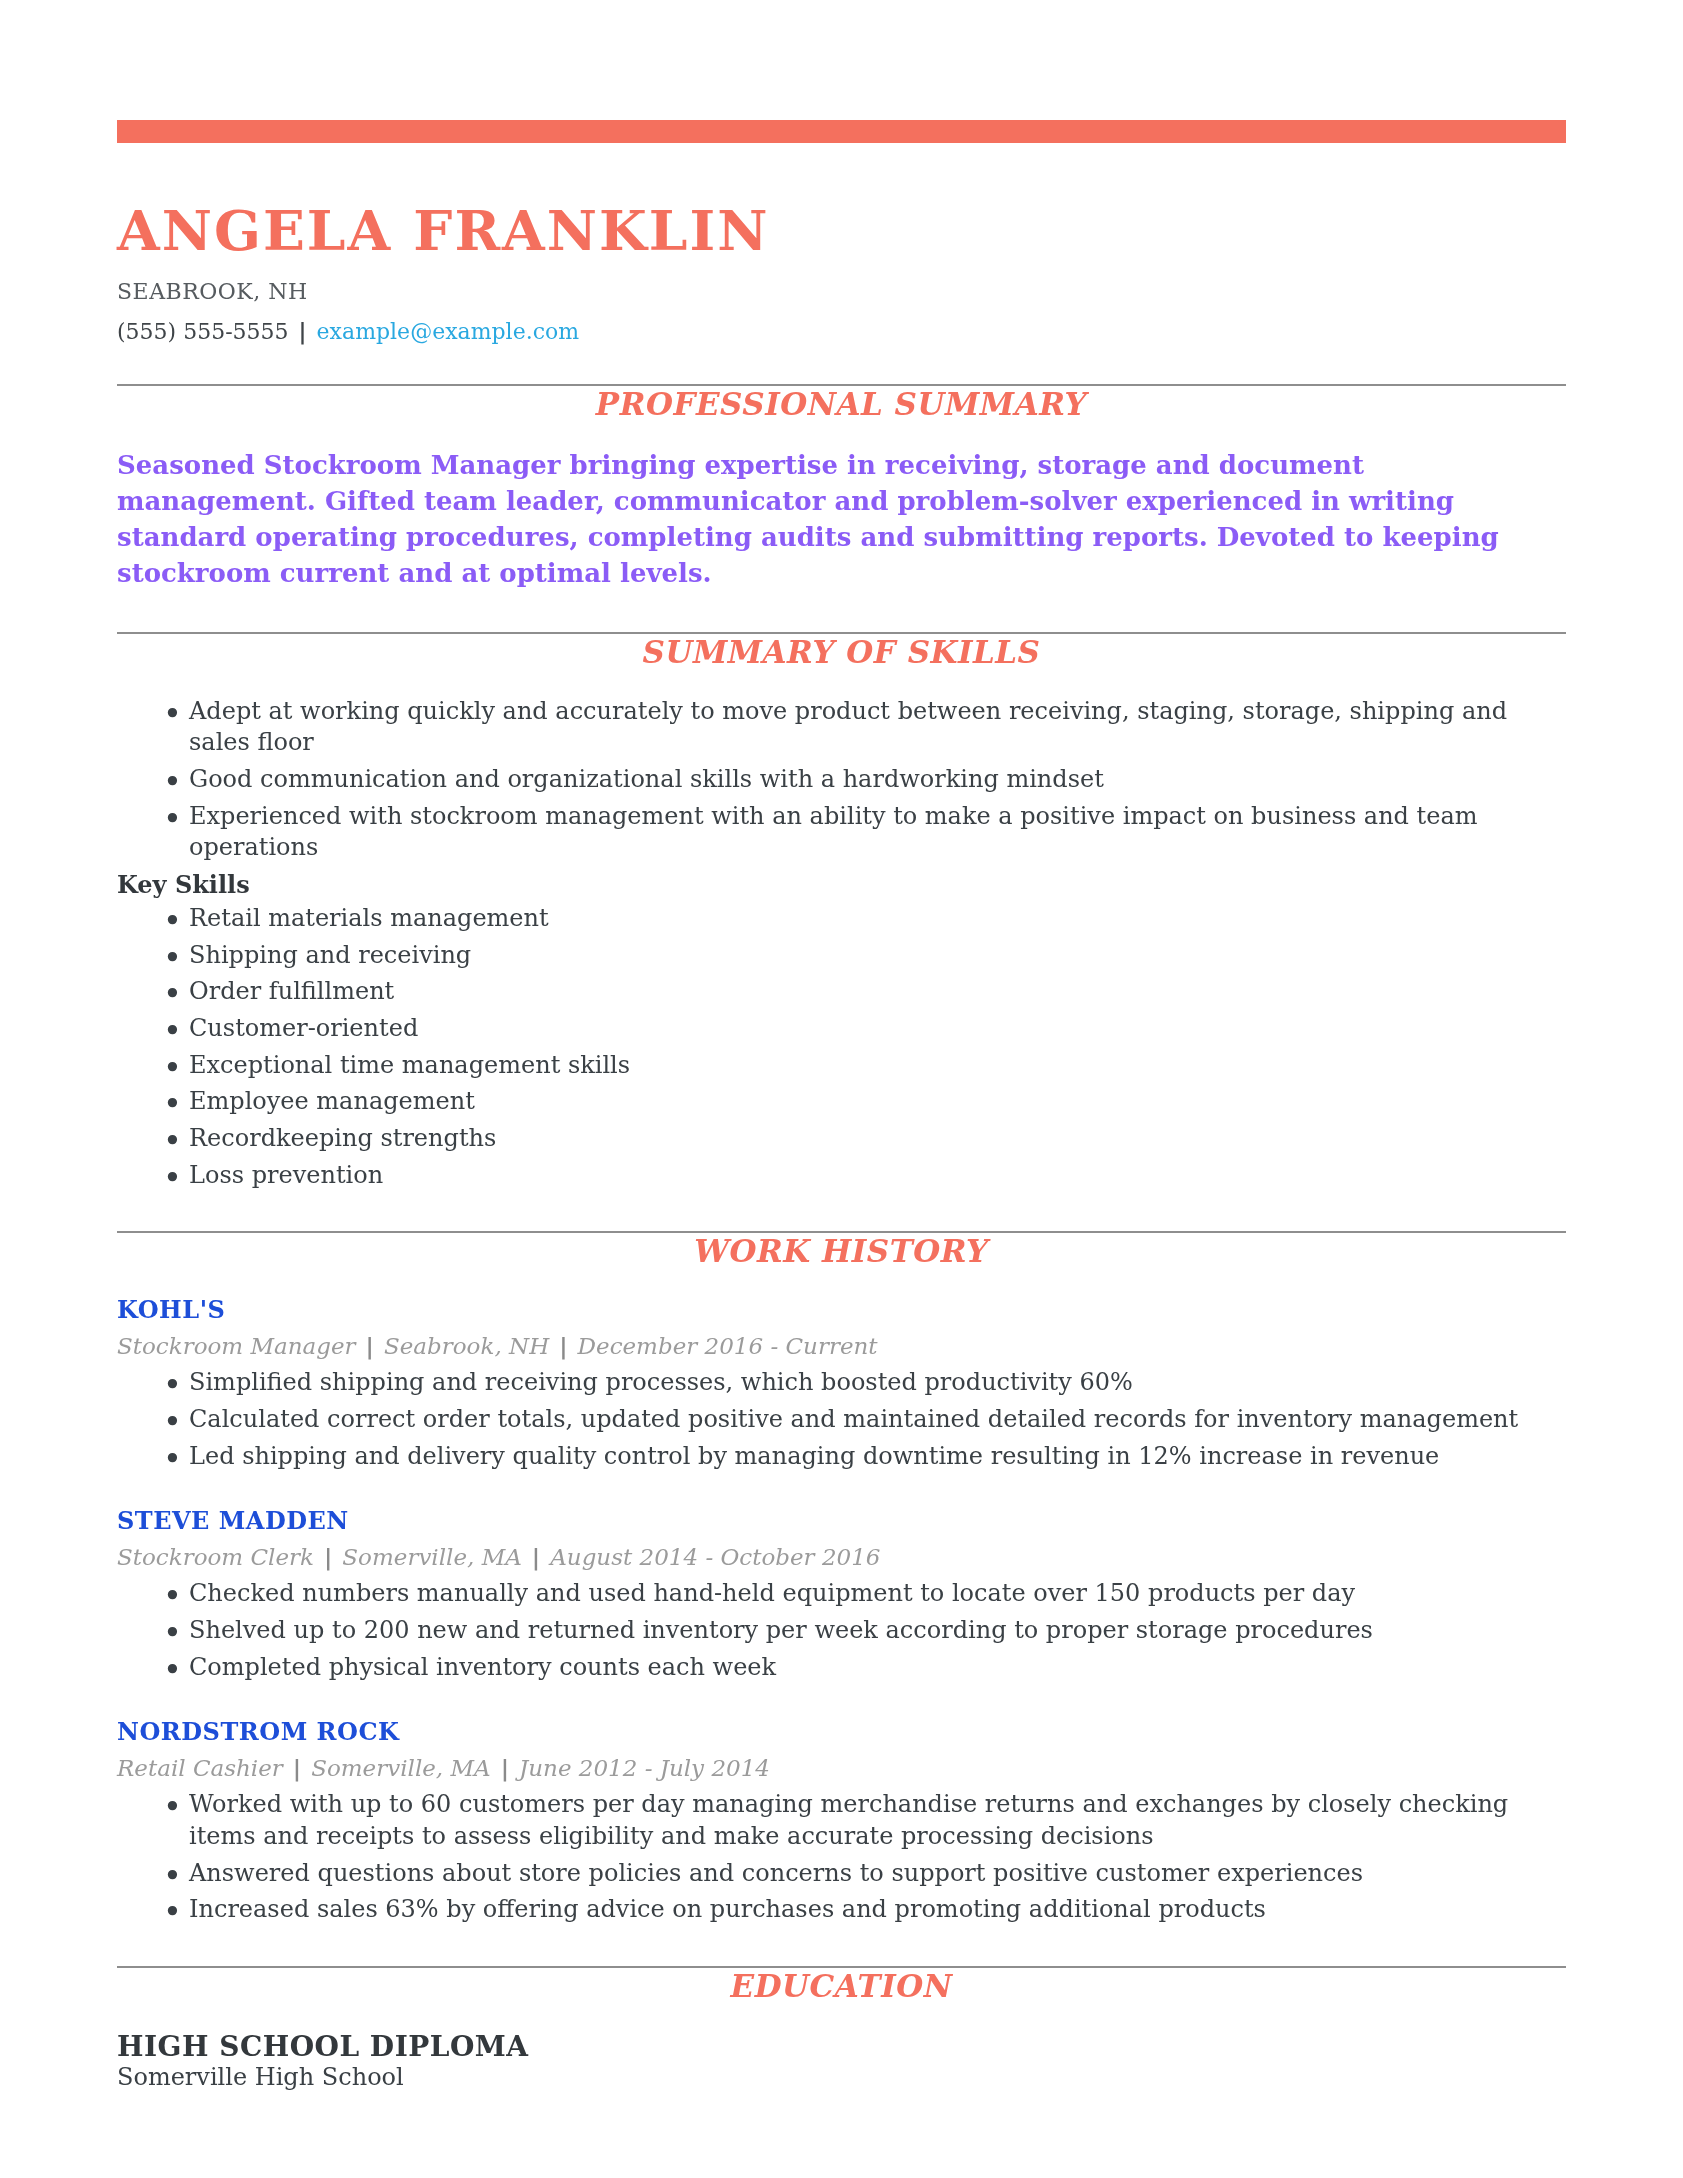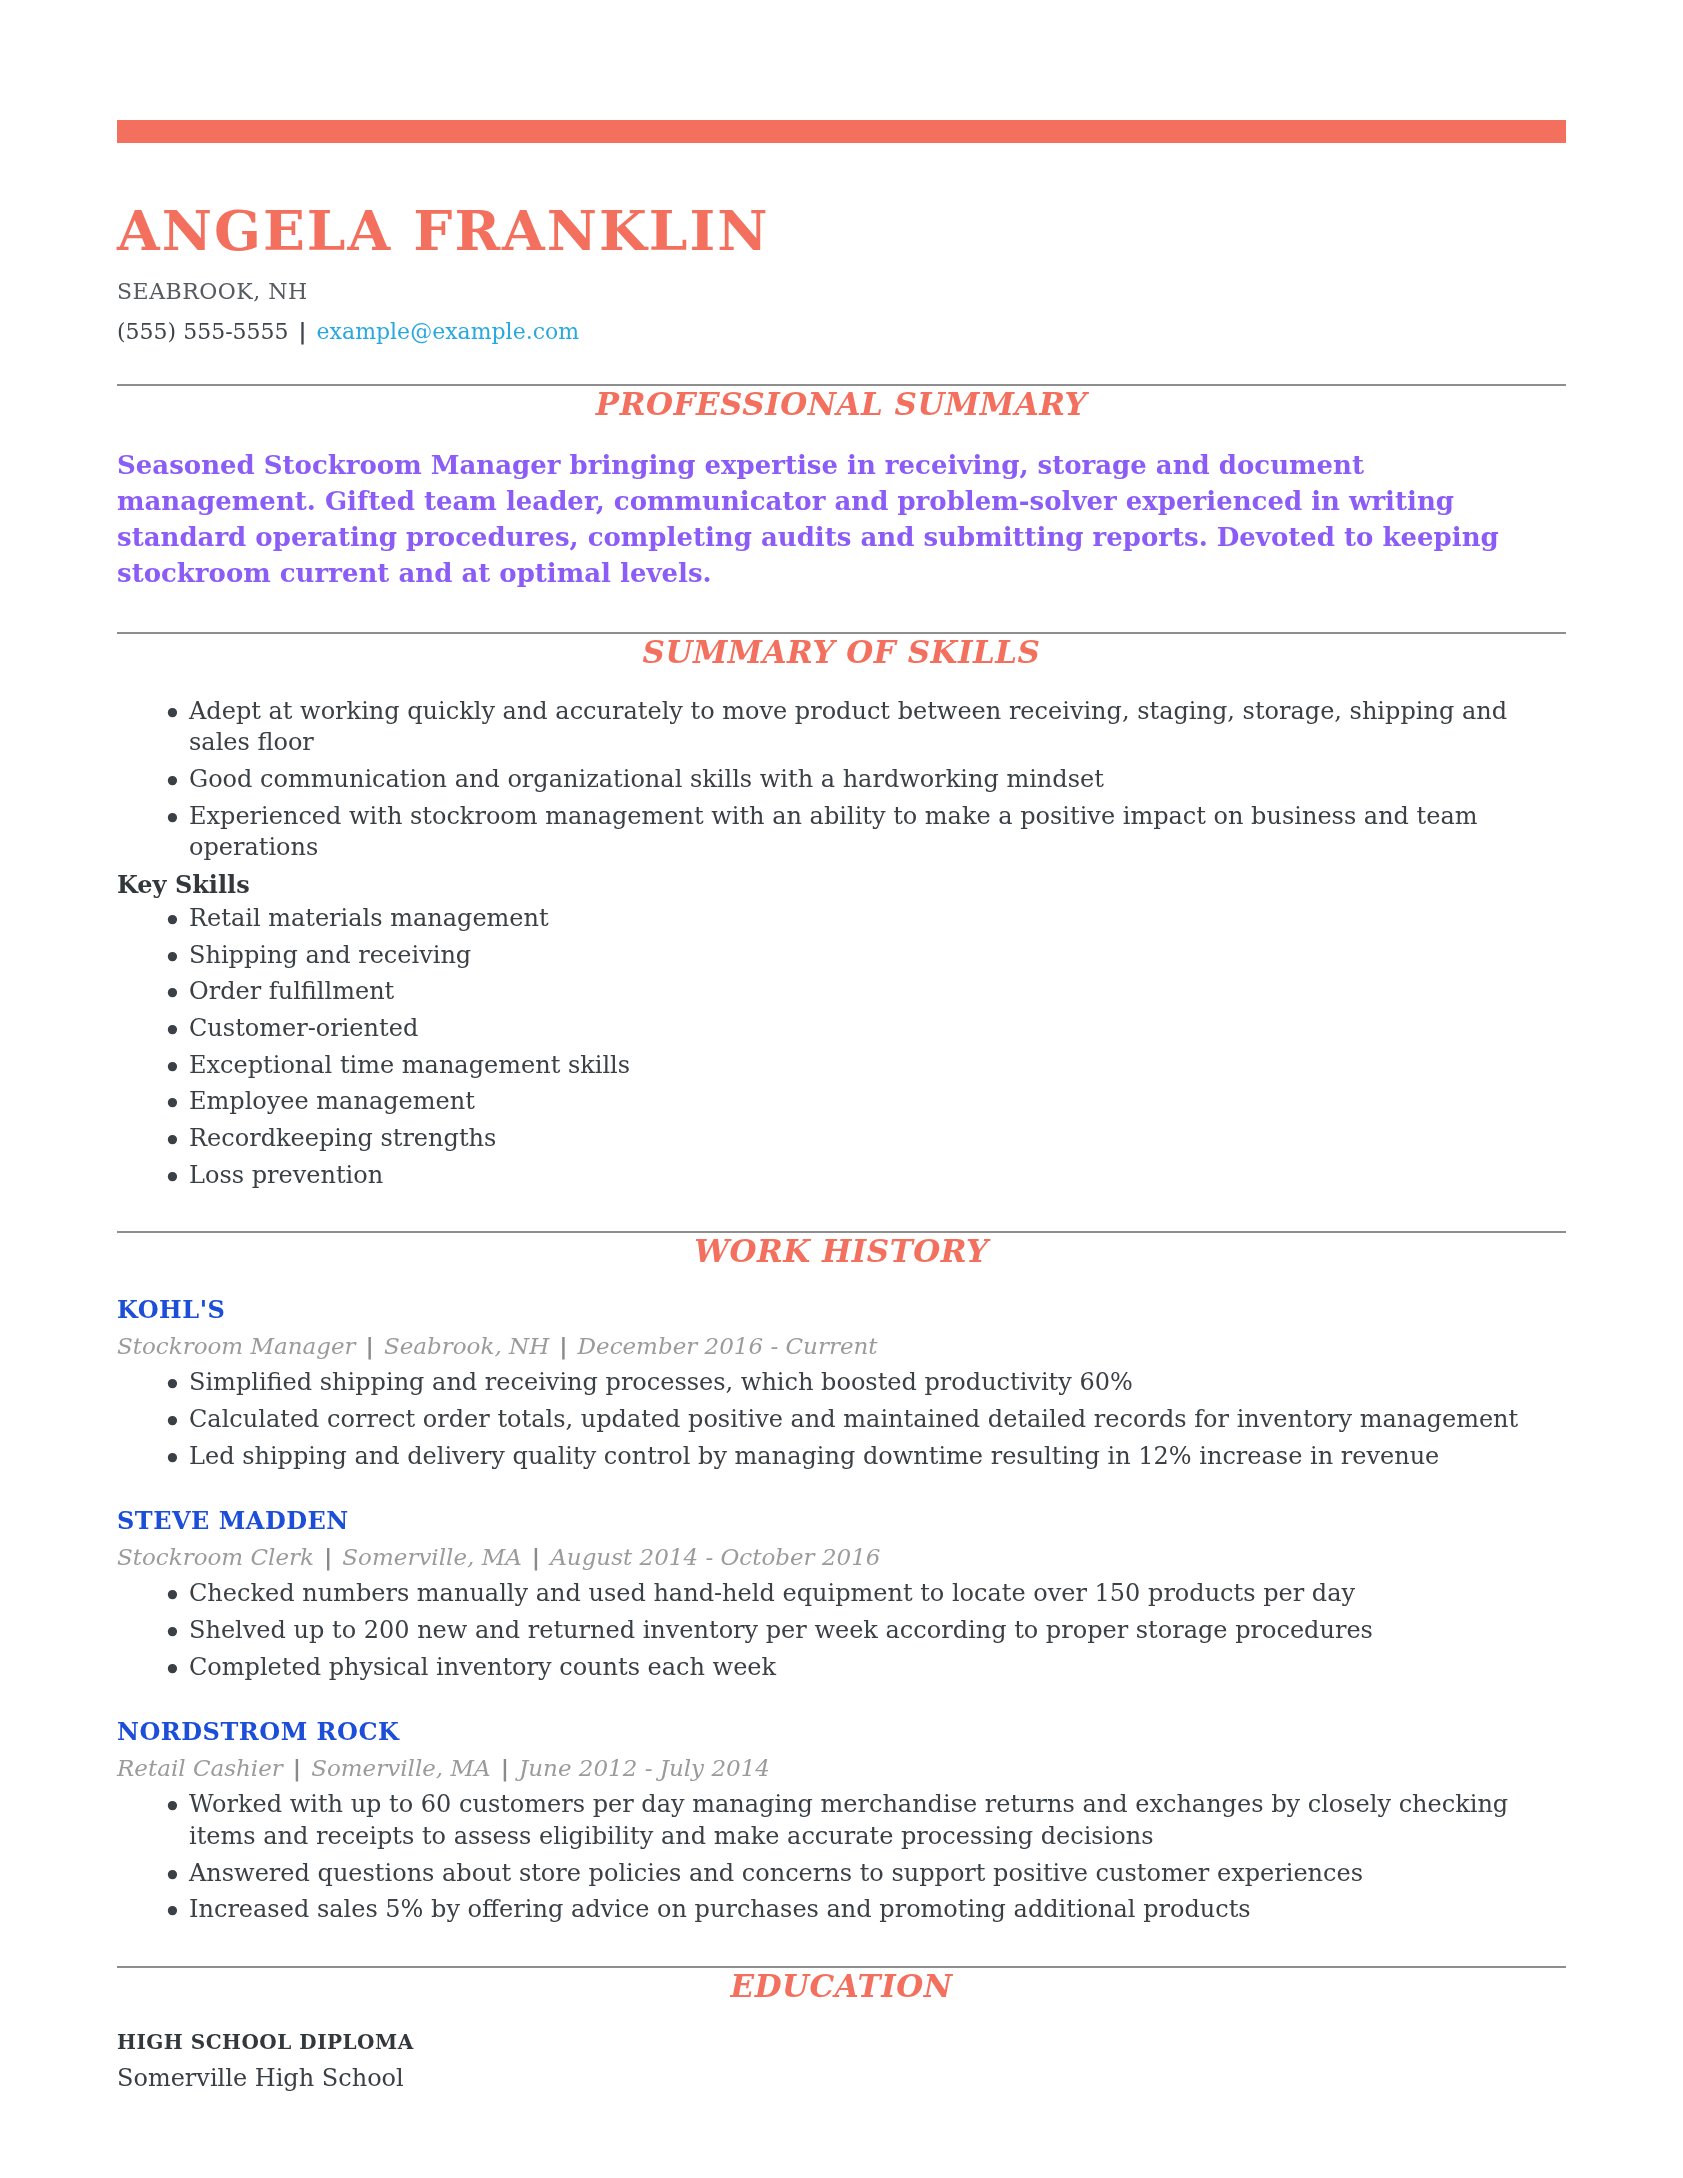--- a/index.html
+++ b/index.html
@@ -98,25 +98,24 @@
   }
   .job-meta {
     font-size: 23px;
     font-style: italic;
     color: #9b9b9b;
     margin-bottom: 8px;
   }
   .job-meta .sep { font-style: normal; font-weight: bold; color: #8a8a8a; margin: 0 10px; }
 
   .edu-degree {
-    font-size: 20px;
+    font-size: 28px;
     font-weight: bold;
     color: #33383c;
     letter-spacing: 0.5px;
-    margin-bottom: 10px;
   }
   .edu-school {
     font-size: 24px;
     color: #3a4045;
     margin-bottom: 10px;
   }
 
   .mt-work { margin-top: 0; }
 </style>
 </head>
@@ -193,21 +192,21 @@
     </div>
 
     <div class="job">
       <div class="job-company">NORDSTROM ROCK</div>
       <div class="job-meta">
         <span>Retail Cashier</span><span class="sep">|</span><span>Somerville, MA</span><span class="sep">|</span><span>June 2012 - July 2014</span>
       </div>
       <ul class="bullets">
         <li>Worked with up to 60 customers per day managing merchandise returns and exchanges by closely checking items and receipts to assess eligibility and make accurate processing decisions</li>
         <li>Answered questions about store policies and concerns to support positive customer experiences</li>
-        <li>Increased sales 5% by offering advice on purchases and promoting additional products</li>
+        <li>Increased sales 63% by offering advice on purchases and promoting additional products</li>
       </ul>
     </div>
   </section>
 
   <hr class="divider">
 
   <section>
     <h2 class="section-title">EDUCATION</h2>
     <div class="edu-degree">HIGH SCHOOL DIPLOMA</div>
     <div class="edu-school">Somerville High School</div>

